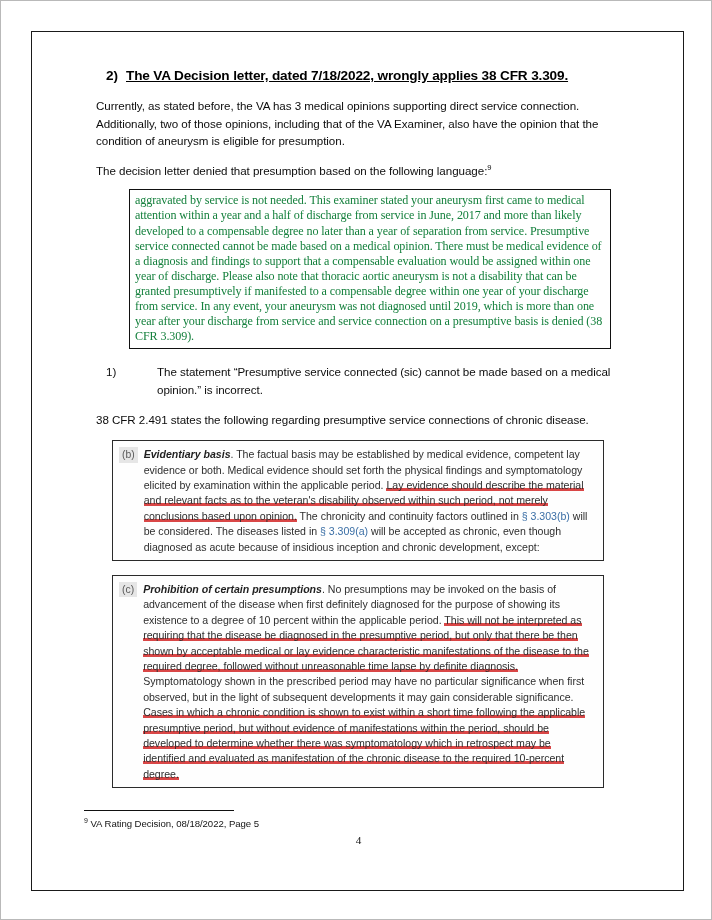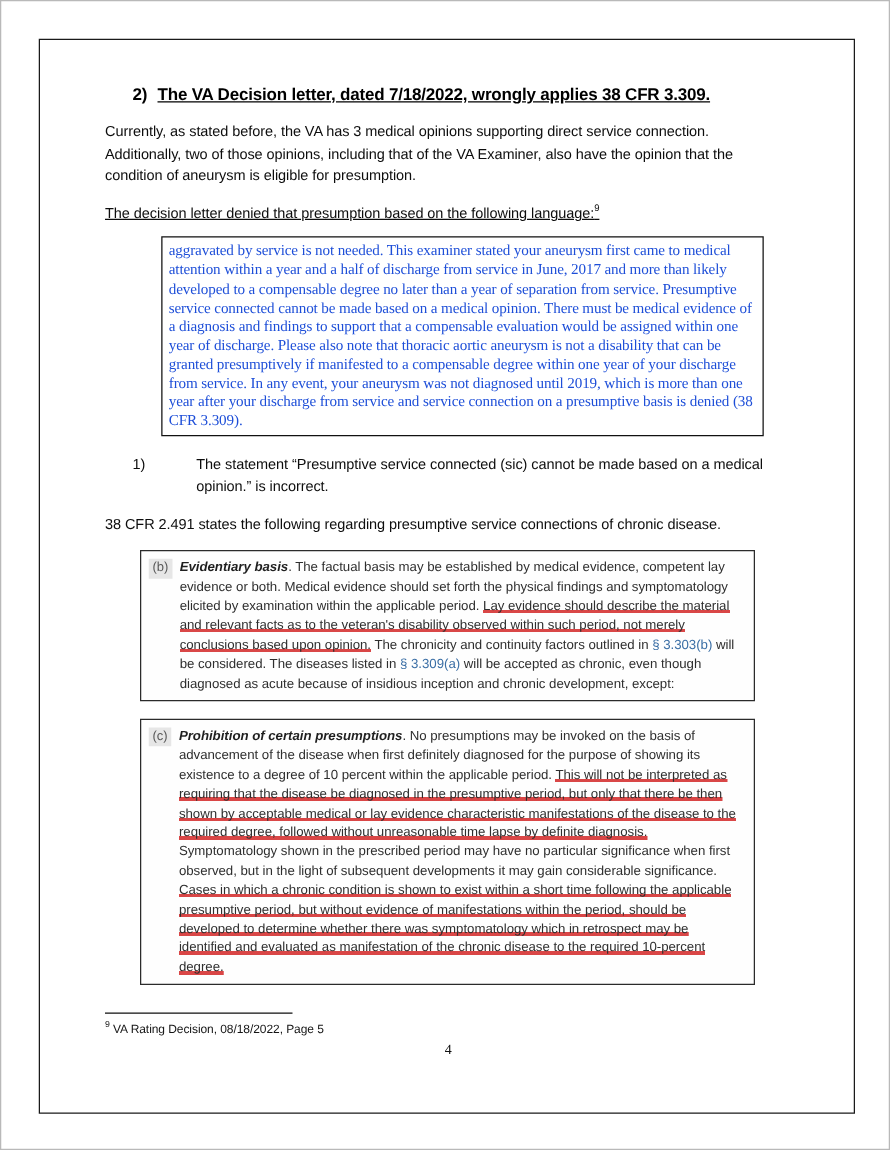--- a/index.html
+++ b/index.html
@@ -53,24 +53,24 @@
     margin: 0 0 14px 0;
     padding-left: 22px;
   }
   .heading-num { width: 20px; flex: none; }
   .heading-text { flex: 1; text-decoration: underline; }
 
   p.body-para {
     font-size: 11.6px;
     line-height: 17.6px;
     color: #0d0d0d;
-    margin: 0 0 12px 0;
+    margin: 0 0 12px 12px;
     letter-spacing: -0.05px;
   }
-  p.body-para.tight { margin-bottom: 10px; text-decoration: underline; }
+  p.body-para.tight { margin-bottom: 10px; }
 
   .sup {
     font-size: 7.6px;
     vertical-align: super;
     line-height: 0;
   }
 
   
   .sub-item {
     display: flex;
@@ -89,21 +89,21 @@
     margin: 0 0 14px 0;
     margin-left: 45px;
     width: 482px;
     box-sizing: border-box;
     border: 1.3px solid #111;
     background: #fff;
     padding: 3px 5px 4px 5px;
     font-family: "Liberation Serif", "DejaVu Serif", serif;
     font-size: 12.1px;
     line-height: 15.1px;
-    color: #1d4ed8;
+    color: #15803d;
     letter-spacing: -0.1px;
   }
   .scan-quote p { margin: 0; }
 
   
   .cfr-box {
     margin: 0 0 14px 0;
     margin-left: 28px;
     width: 492px;
     box-sizing: border-box;

